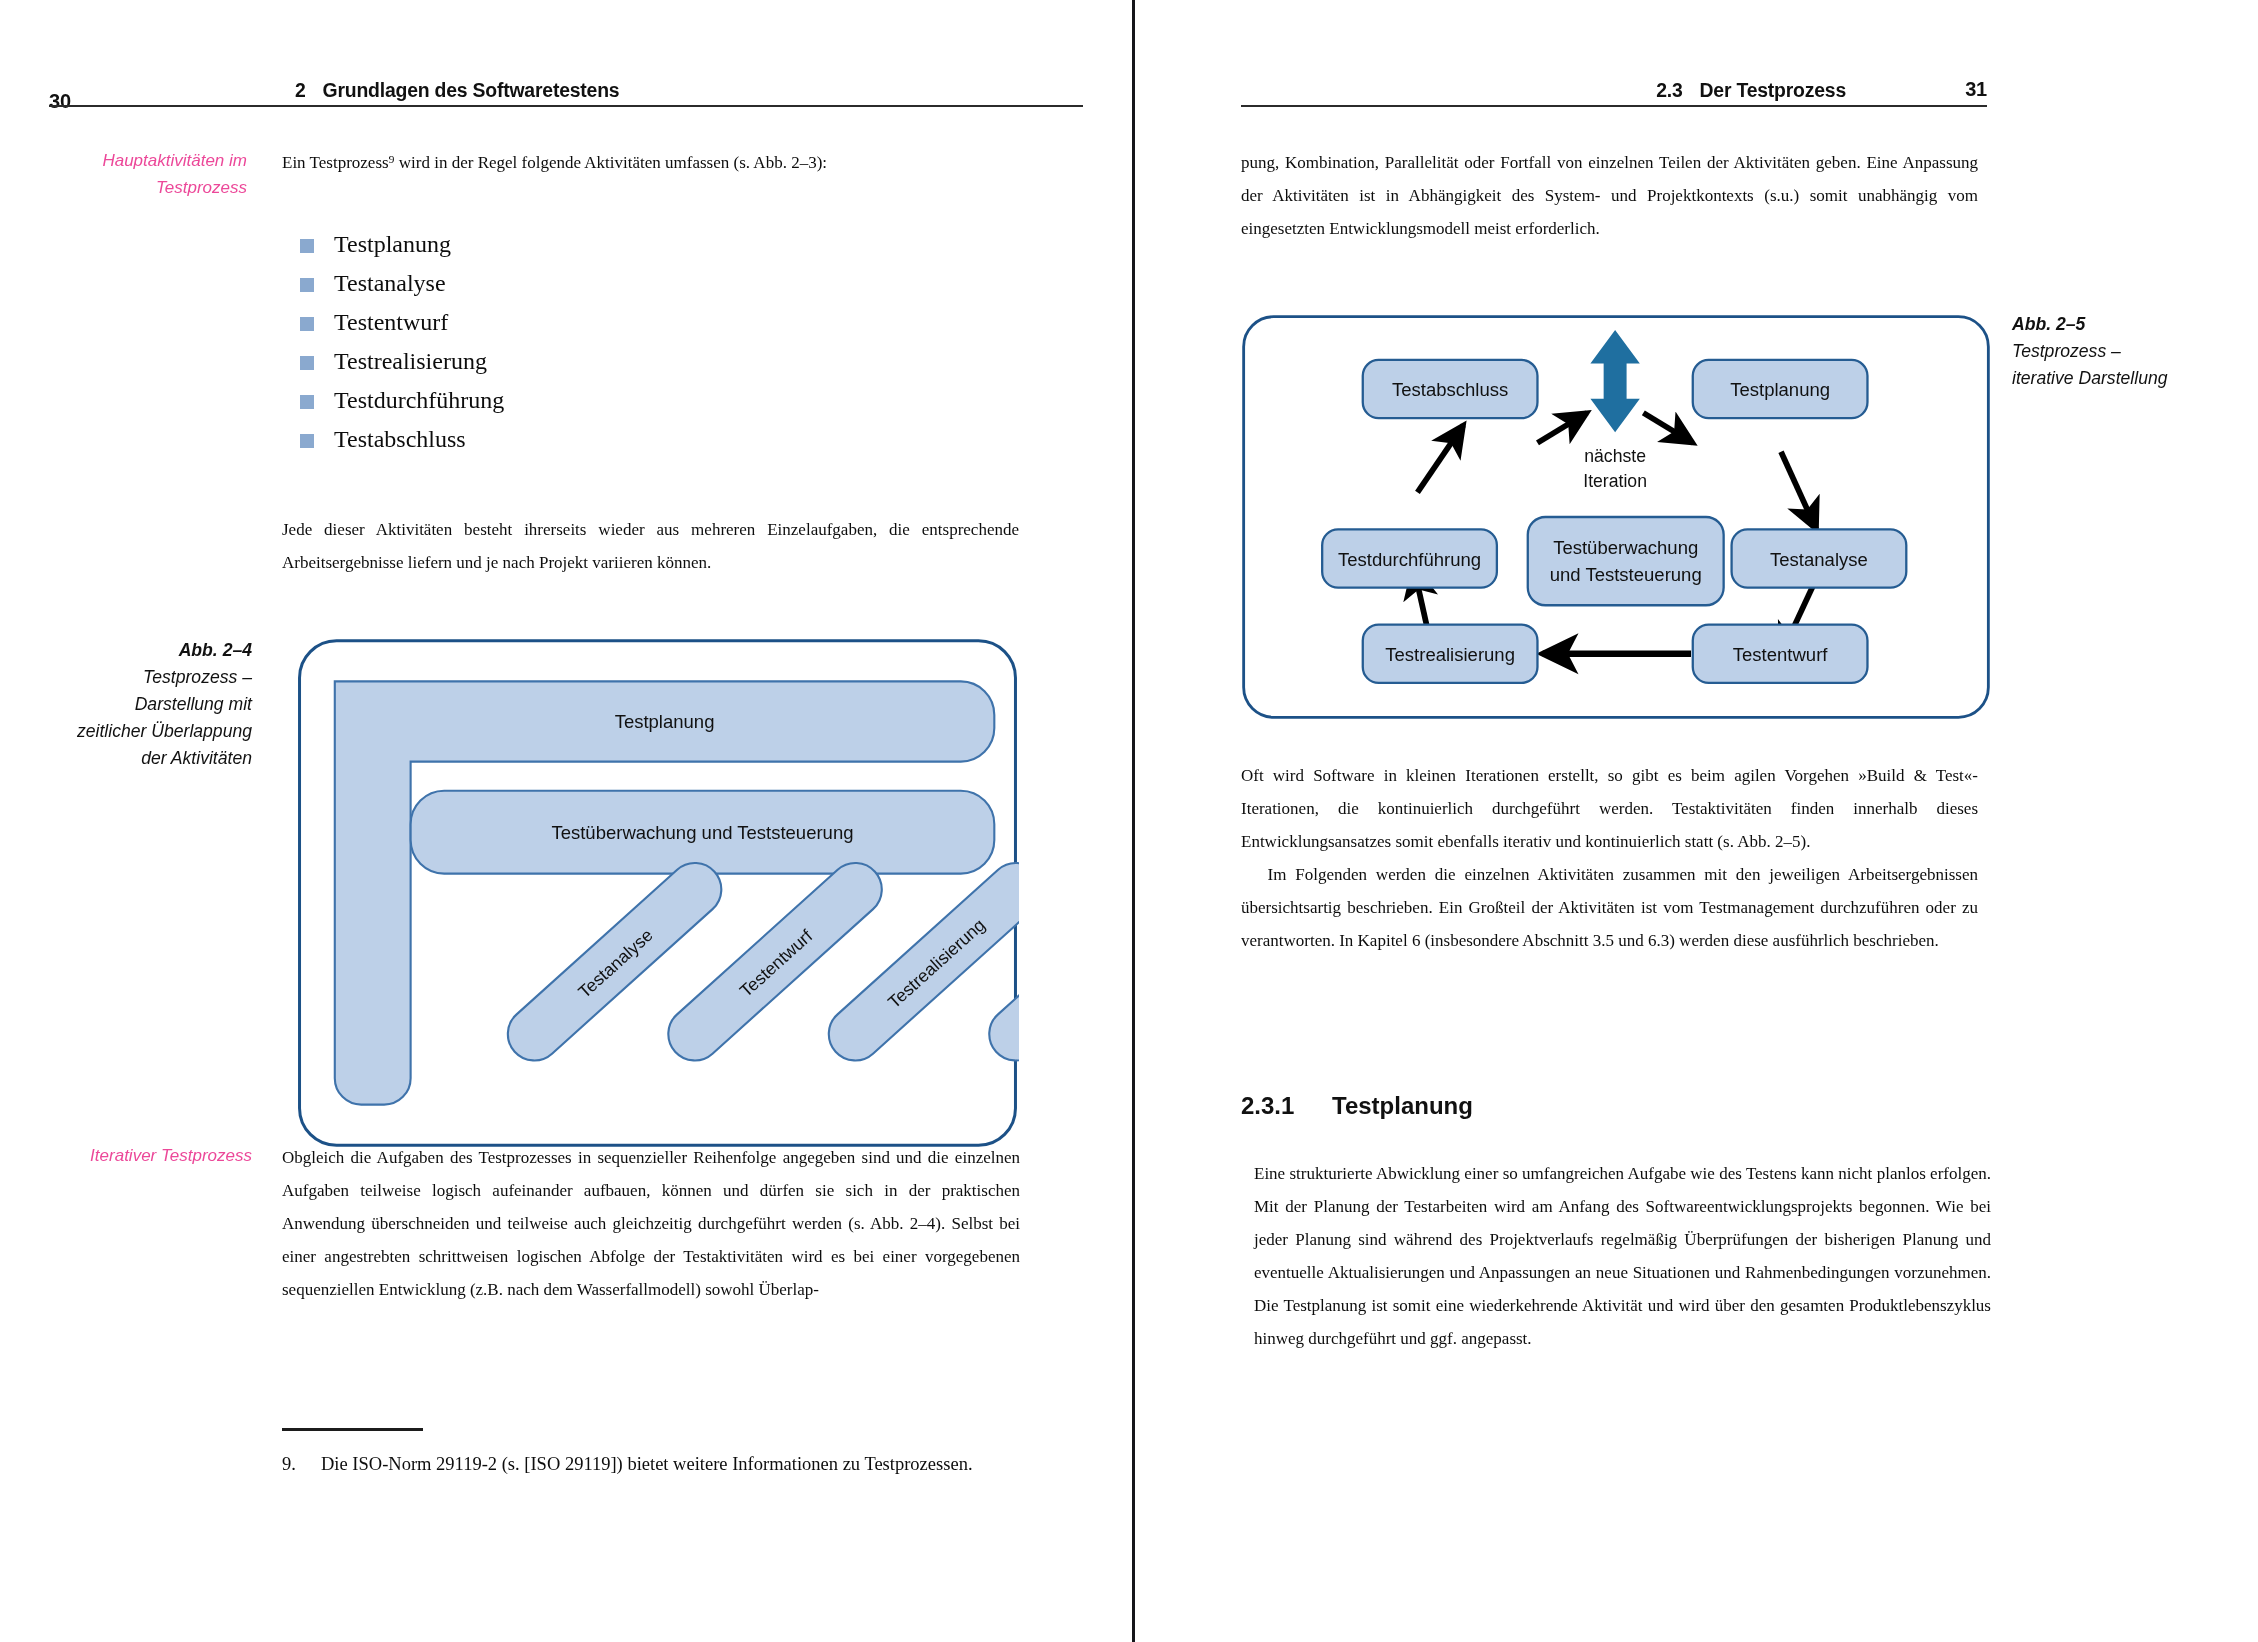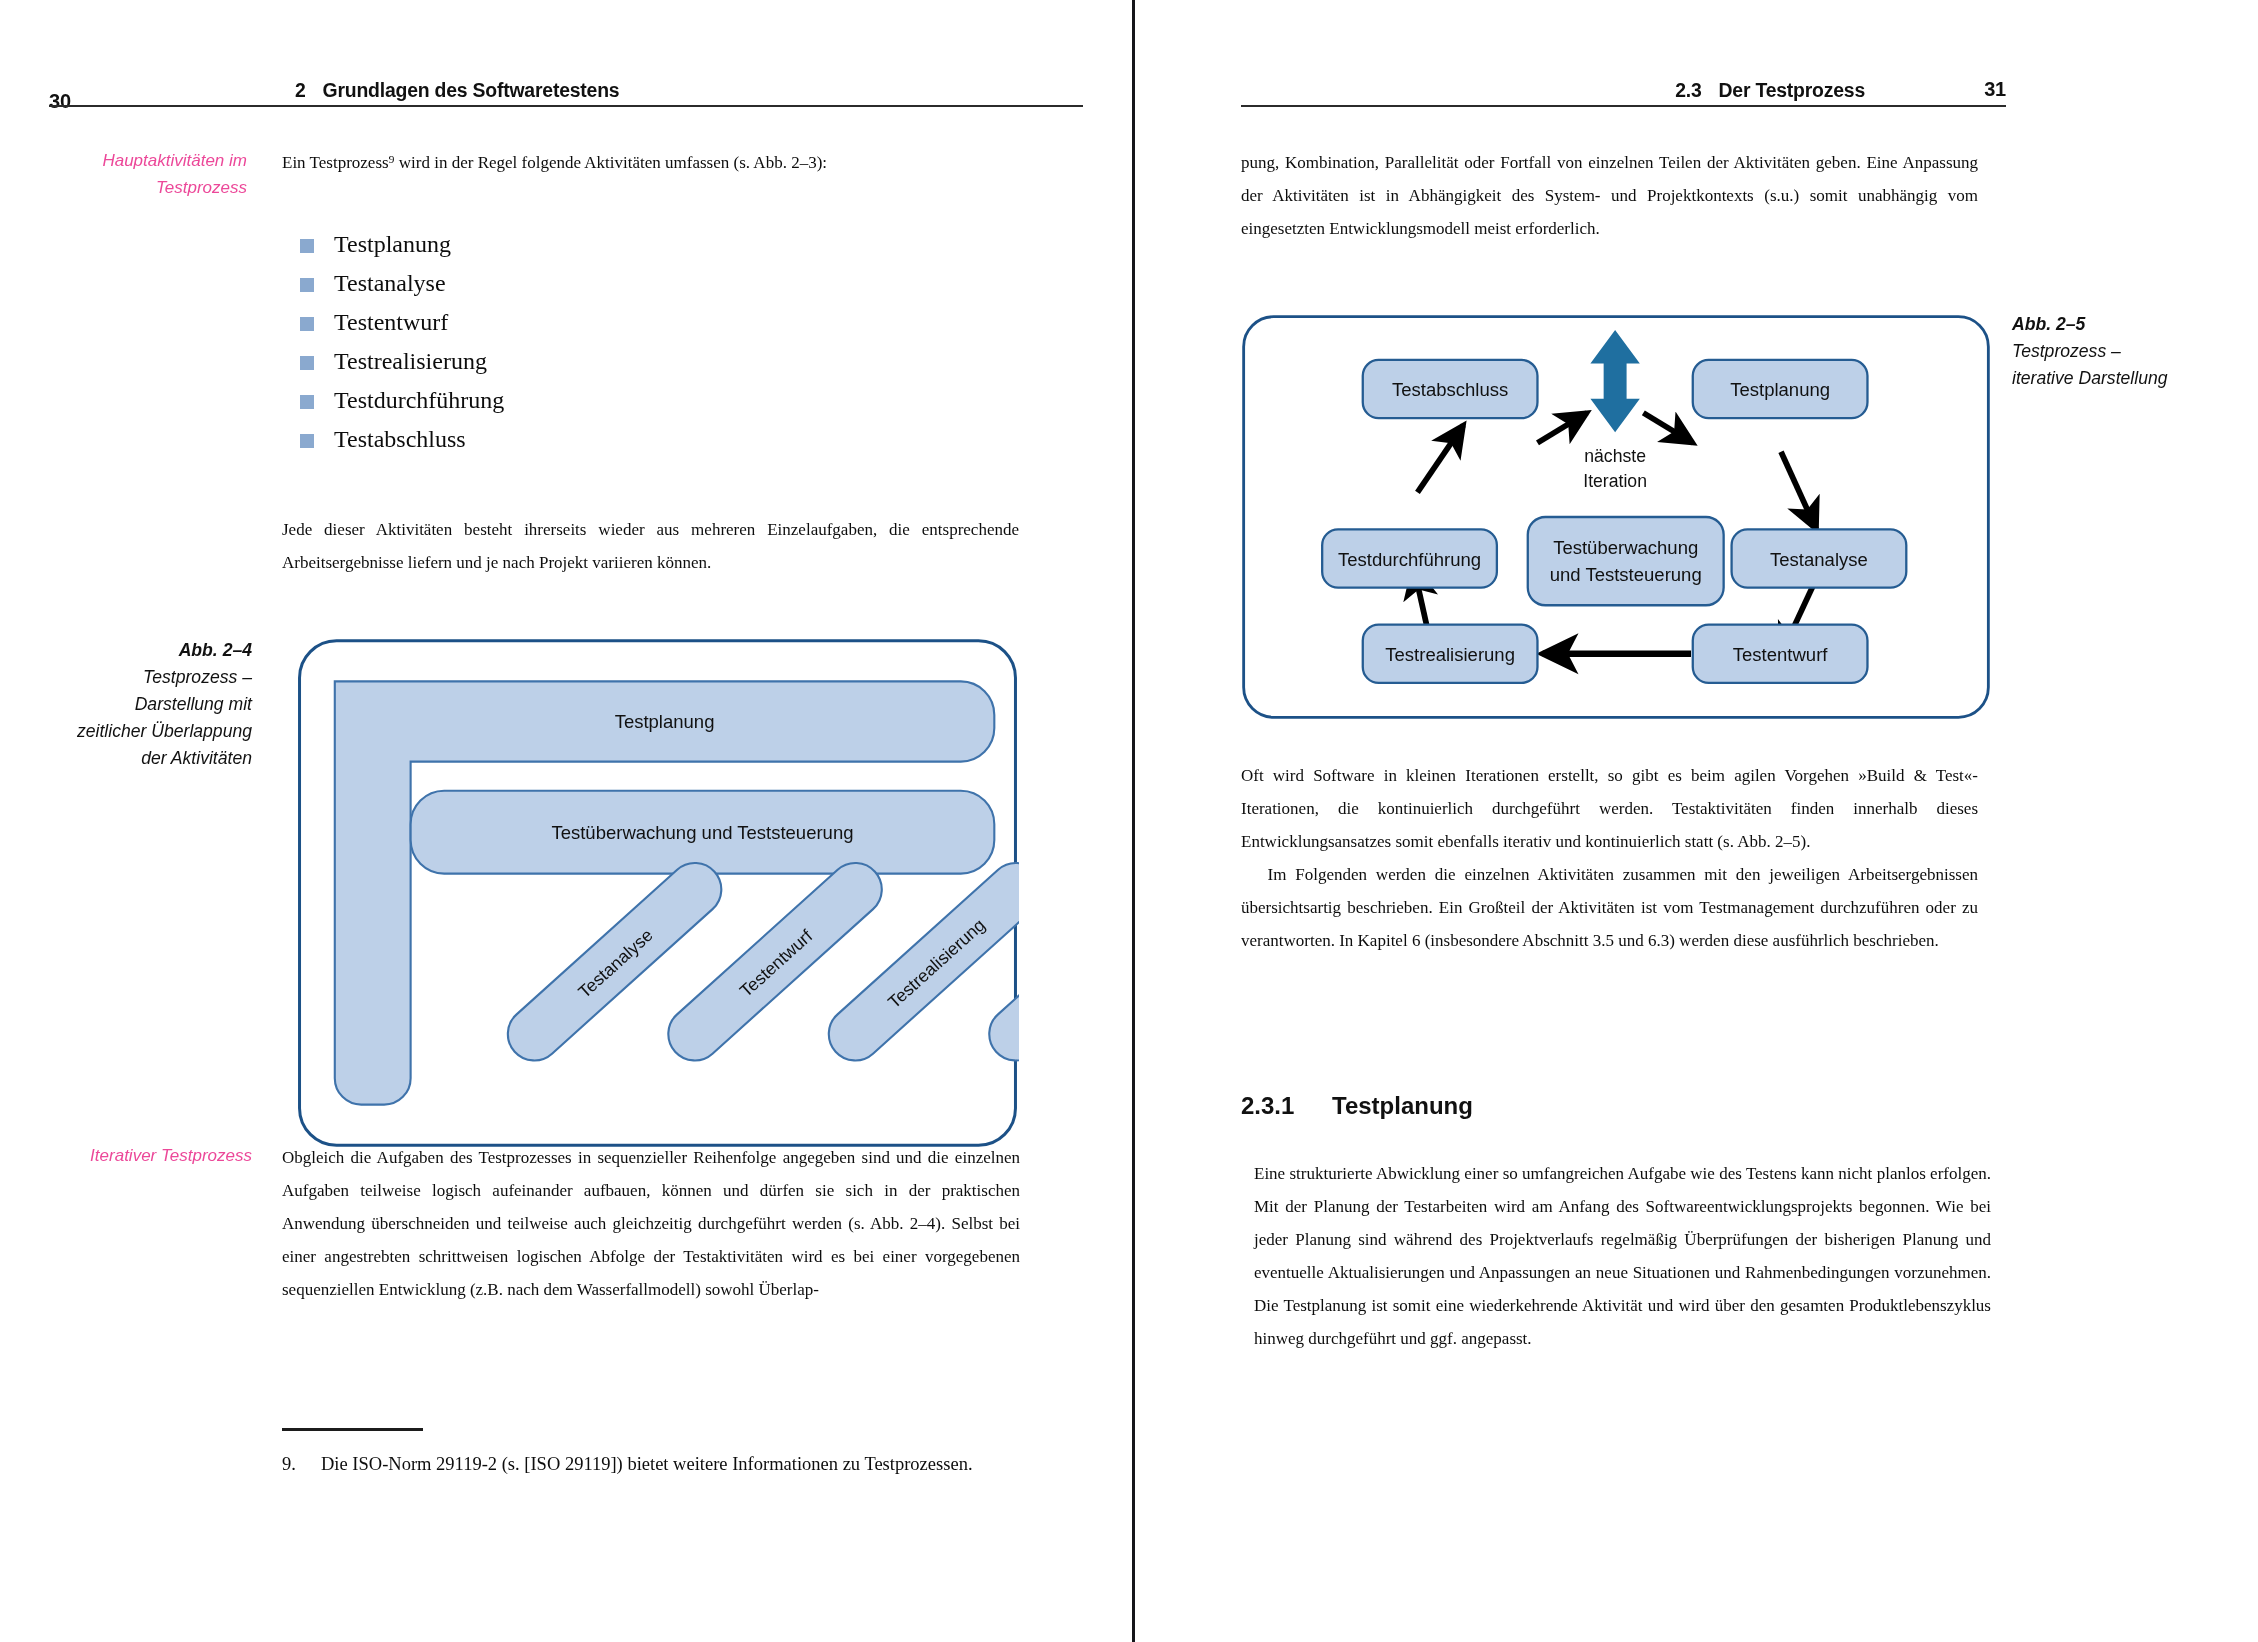--- a/index.html
+++ b/index.html
@@ -5,21 +5,21 @@
 <style>
   html,body{margin:0;padding:0;background:#ffffff;}
   body{
     width:2258px;height:1643px;position:relative;overflow:hidden;
     font-family:"Liberation Serif","DejaVu Serif",serif;
     color:#0d0d0d;
   }
   .spread{position:absolute;inset:0;display:flex;}
   .page{position:relative;height:1643px;}
   .page-left{width:1132px;}
-  .page-right{width:904px;padding-left:19px;}
+  .page-right{width:904px;}
   .gutter{position:absolute;left:1132px;top:0;width:2.6px;height:1643px;background:#15161a;}
 
   
   .runhead{
     position:absolute;left:0;right:0;
     font-family:"Liberation Sans","DejaVu Sans",sans-serif;
     font-weight:bold;font-size:19.4px;letter-spacing:-0.2px;color:#111;
   }
   .runhead .rule{position:absolute;left:0;right:0;top:26.5px;height:2.6px;background:#2b2b2b;}
   .folio{position:absolute;font-weight:bold;font-size:20px;}

